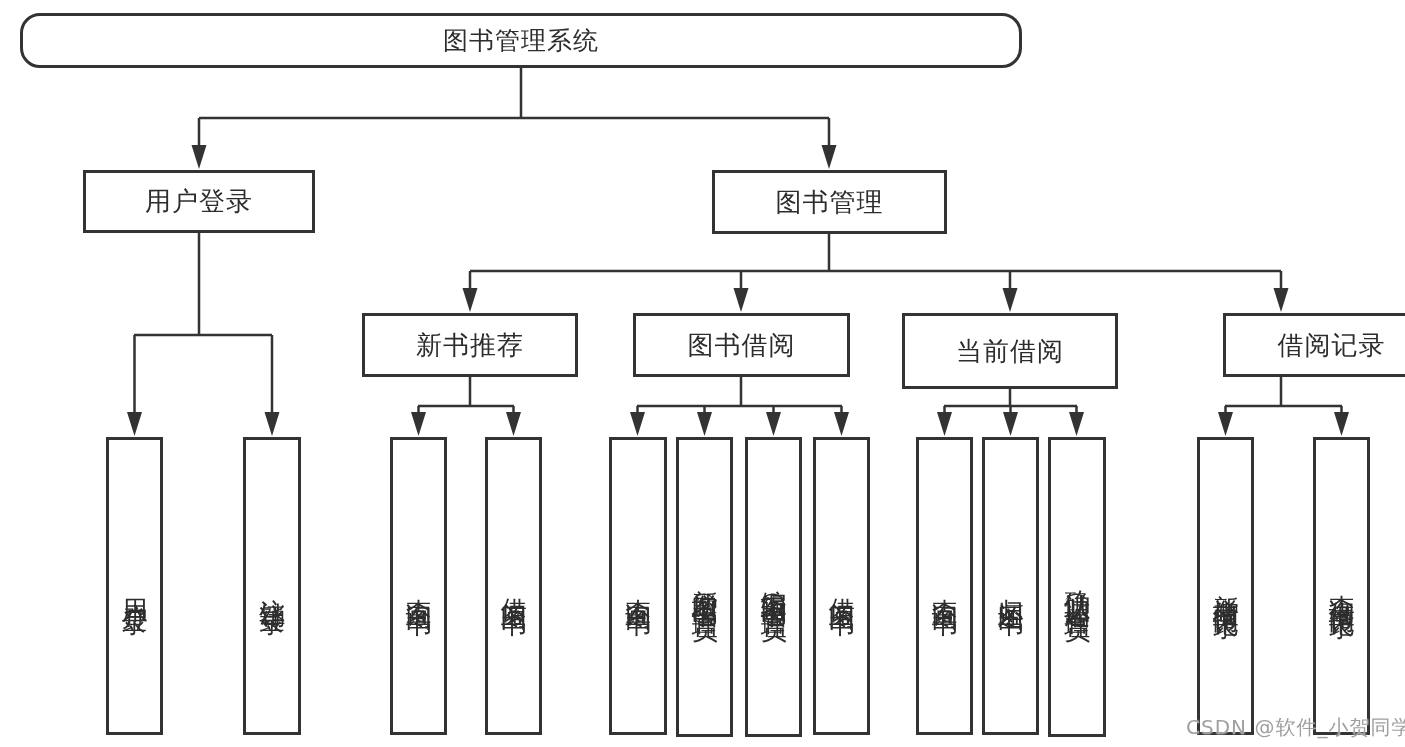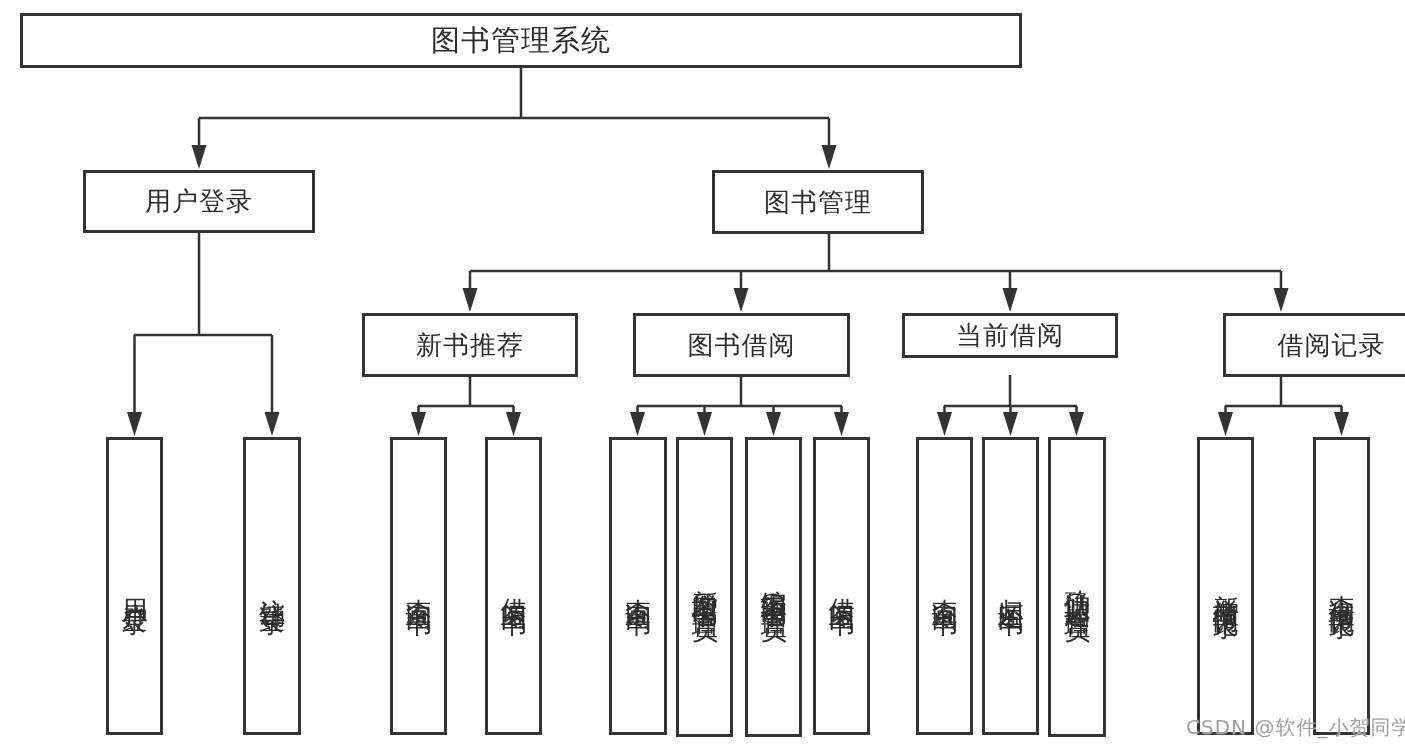--- a/index.html
+++ b/index.html
@@ -23,21 +23,21 @@
     background: #ffffff;
     border: 3px solid #333333;
     color: #2d2d2d;
     display: flex;
     align-items: center;
     justify-content: center;
     z-index: 2;
     white-space: nowrap;
   }
   .h-box { font-size: 26px; letter-spacing: 1px; }
-  .title-box { font-size: 29px; letter-spacing: 1px; }
+  .title-box { font-size: 25px; letter-spacing: 1px; border-radius: 20px; }
   .v-box {
     writing-mode: vertical-rl;
     text-orientation: mixed;
     font-size: 26px;
     letter-spacing: 4px;
     line-height: 1.05;
   }
   .watermark {
     position: absolute;
     left: 1186px;
@@ -84,25 +84,25 @@
     <use href="#ah" x="944.5" y="436"></use>
     <use href="#ah" x="1010.5" y="436"></use>
     <use href="#ah" x="1076.5" y="436"></use>
     <use href="#ah" x="1225.5" y="436"></use>
     <use href="#ah" x="1341.5" y="436"></use>
   </svg>
 
   <div class="box h-box title-box" style="left:20px; top:13px; width:1002px; height:55px;">图书管理系统</div>
 
   <div class="box h-box" style="left:83px; top:170px; width:232px; height:63px;">用户登录</div>
-  <div class="box h-box" style="left:712px; top:170px; width:212px; height:64px;">图书管理</div>
+  <div class="box h-box" style="left:712px; top:170px; width:235px; height:64px;">图书管理</div>
 
   <div class="box h-box" style="left:362px; top:313px; width:216px; height:64px;text-align:center;">新书推荐</div>
   <div class="box h-box" style="left:633px; top:313px; width:217px; height:64px;text-align:center;">图书借阅</div>
-  <div class="box h-box" style="left:902px; top:313px; width:216px; height:45px;">当前借阅</div>
+  <div class="box h-box" style="left:902px; top:313px; width:216px; height:76px;">当前借阅</div>
   <div class="box h-box" style="left:1223px; top:313px; width:217px; height:64px;">借阅记录</div>
 
   <div class="box v-box" style="left:106px; top:437px; width:57px; height:298px;">用户登录</div>
   <div class="box v-box" style="left:243px; top:437px; width:58px; height:298px;">注销登录</div>
 
   <div class="box v-box" style="left:390px; top:437px; width:57px; height:298px;">查询图书</div>
   <div class="box v-box" style="left:485px; top:437px; width:57px; height:298px;">借阅图书</div>
 
   <div class="box v-box" style="left:609px; top:437px; width:58px; height:298px;">查询图书</div>
   <div class="box v-box" style="left:676px; top:437px; width:57px; height:300px;">新增图书（管理员）</div>

